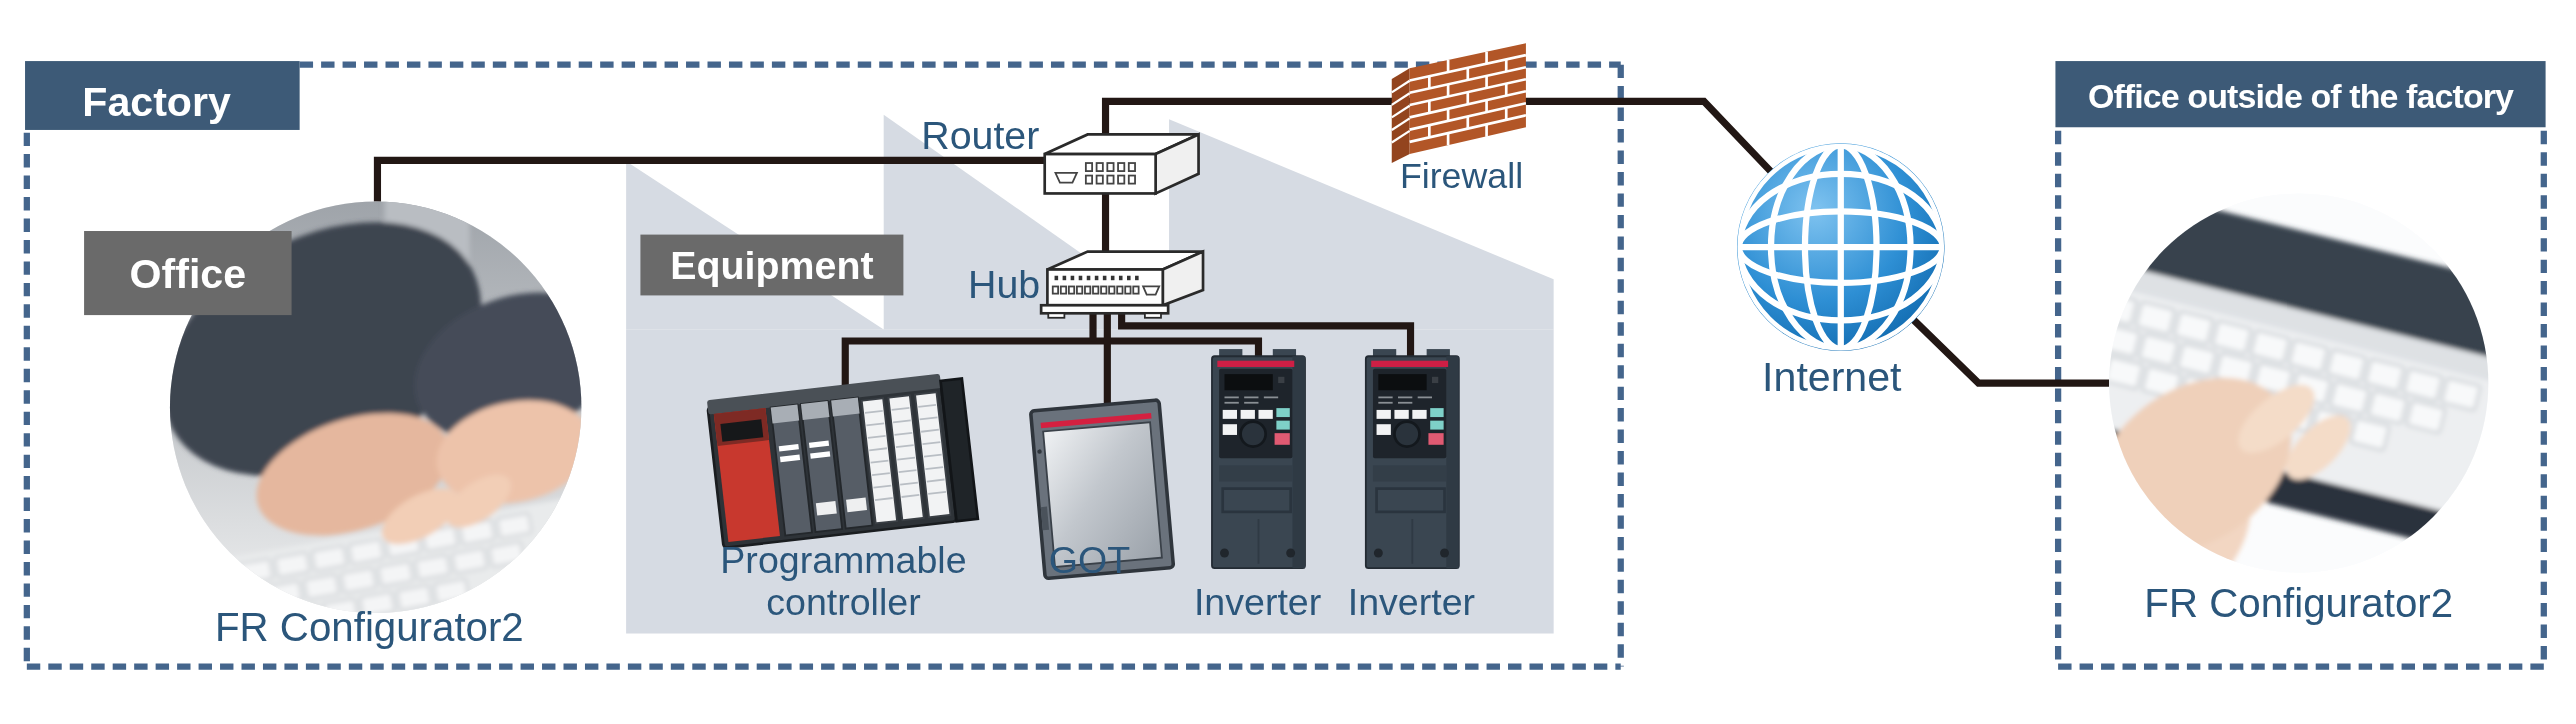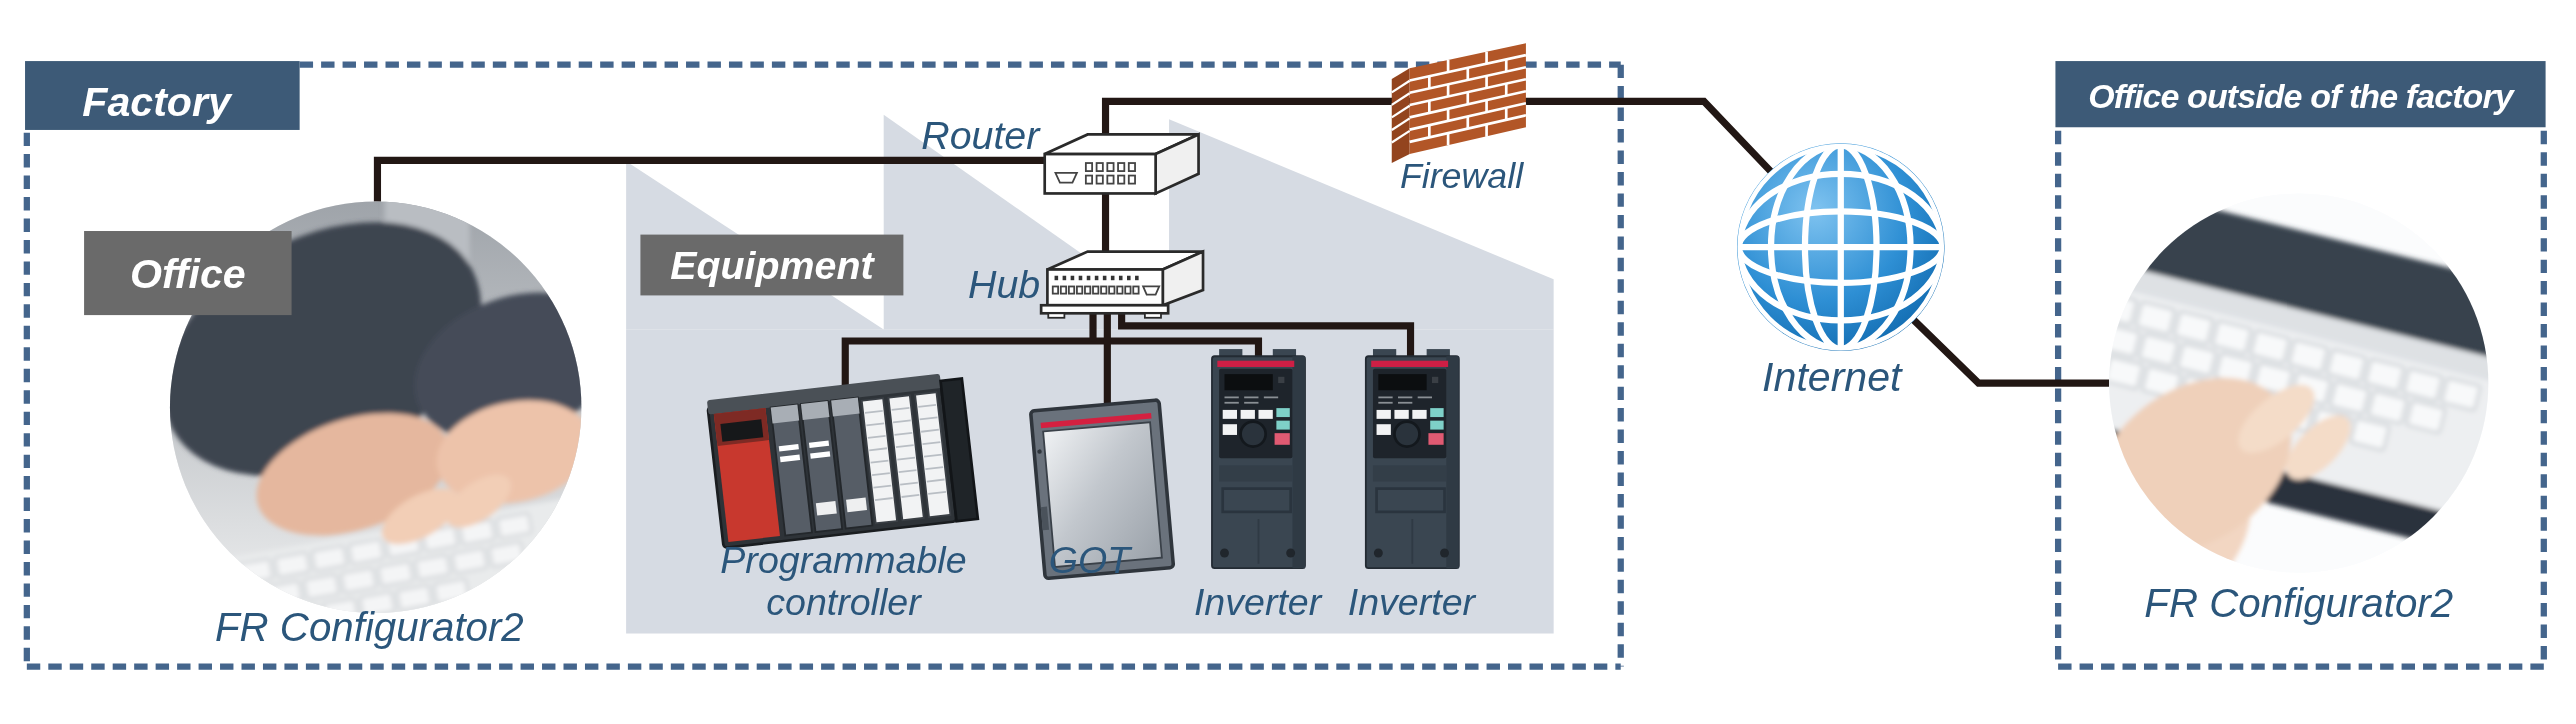--- a/index.html
+++ b/index.html
@@ -1,16 +1,16 @@
 <!DOCTYPE html>
 <html style="font-size:14.3px"><head>
 <meta charset="utf-8">
 <style>
   html,body { margin:0; padding:0; background:#ffffff; }
-  .stage { position:relative; width:2576px; height:725px; background:#ffffff; overflow:hidden;font-style:italic; }
+  .stage { position:relative; width:2576px; height:725px; background:#ffffff; overflow:hidden; }
   svg { display:block; }
   text { font-family:"Liberation Sans", sans-serif; }
   .hdr  { font-weight:bold; fill:#ffffff; }
   .blue { fill:#2B567B; }
 </style>
 </head>
 <body>
 
 <div class="stage">
 <svg width="2576" height="725" viewBox="0 0 2880 810" xmlns="http://www.w3.org/2000/svg">

